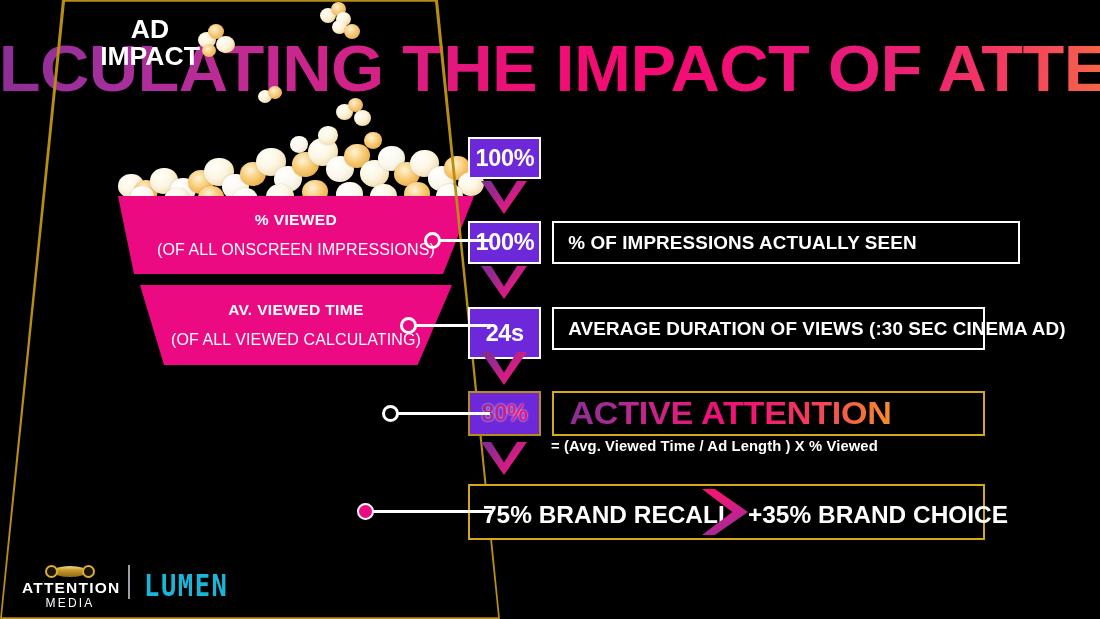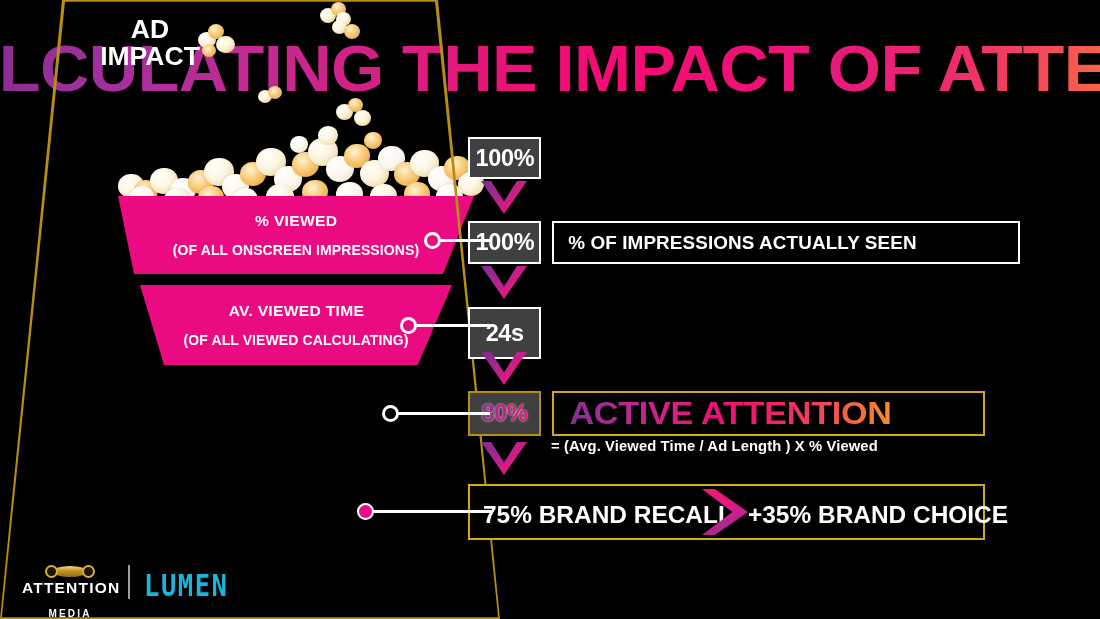--- a/index.html
+++ b/index.html
@@ -80,22 +80,22 @@
     pointer-events: none;
   }
   .band-title {
     font-size: 15px;
     font-weight: bold;
     letter-spacing: 0.3px;
     transform: scaleX(1.04);
     white-space: nowrap;
   }
   .band-sub {
-    font-size: 14px;
-    font-weight: bold;
+    font-size: 16px;
+    font-weight: normal;
     letter-spacing: 0.1px;
     margin-top: 13px;
     white-space: nowrap;
   }
 
   #band-viewed {
     left: 118px; top: 196px;
     width: 356px; height: 78px;
     background: #ec0a82;
     clip-path: polygon(0 0, 100% 0, 91.3% 100%, 4.5% 100%);
@@ -200,21 +200,21 @@
     background: #ffffff;
   }
 
   
   .badge {
     position: absolute;
     display: flex;
     align-items: center;
     justify-content: center;
     border: 2px solid #ffffff;
-    background: #404040;
+    background: #6d28d9;
     color: #ffffff;
     font-weight: bold;
   }
   .badge-txt { font-size: 23px; letter-spacing: -0.3px; transform: scaleX(1.02); }
 
   .statement {
     position: absolute;
     display: flex;
     align-items: center;
     border: 2px solid #ffffff;
@@ -321,24 +321,24 @@
   #reel .reel-ring.r { right: 0; }
   #cineplex-word {
     color: #ffffff;
     font-size: 15.5px;
     font-weight: bold;
     letter-spacing: 1.2px;
     line-height: 16px;
   }
   #cineplex-sub {
     color: #ffffff;
-    font-size: 10px;
-    font-weight: bold;
+    font-size: 12px;
+    font-weight: normal;
     letter-spacing: 2.2px;
-    margin-top: 12px;
+    margin-top: 0;
   }
   #logo-divider {
     position: absolute;
     left: 112px; top: 2px;
     width: 1.5px; height: 34px;
     background: #9aa0a6;
   }
   #lumen {
     position: absolute;
     left: 128px; top: 6px;
@@ -477,20 +477,23 @@
   <div class="badge" style="left:468px; top:221px; width:73px; height:43px;">
     <span class="badge-txt">100%</span>
   </div>
   <div class="statement" style="left:552px; top:221px; width:468px; height:43px;">
     <span class="statement-txt">% OF IMPRESSIONS ACTUALLY SEEN</span>
   </div>
 
   <div class="badge" style="left:468px; top:307px; width:73px; height:52px;">
     <span class="badge-txt">24s</span>
   </div>
+  <div class="statement" style="left:552px; top:307px; width:433px; height:43px;">
+    <span class="statement-txt">AVERAGE DURATION OF VIEWS (:30 SEC CINEMA AD)</span>
+  </div>
 
   <div class="badge gold" id="badge-attention" style="left:468px; top:391px; width:73px; height:45px;">
     <span class="badge-txt">80%</span>
   </div>
   <div class="statement gold" style="left:552px; top:391px; width:433px; height:45px;">
     <span id="active-attention-txt">ACTIVE ATTENTION</span>
   </div>
   <div id="formula" style="left:551px; top:438px;">= (Avg. Viewed Time / Ad Length )  X % Viewed</div>
 
   <div class="statement gold" style="left:468px; top:484px; width:517px; height:56px;"></div>

